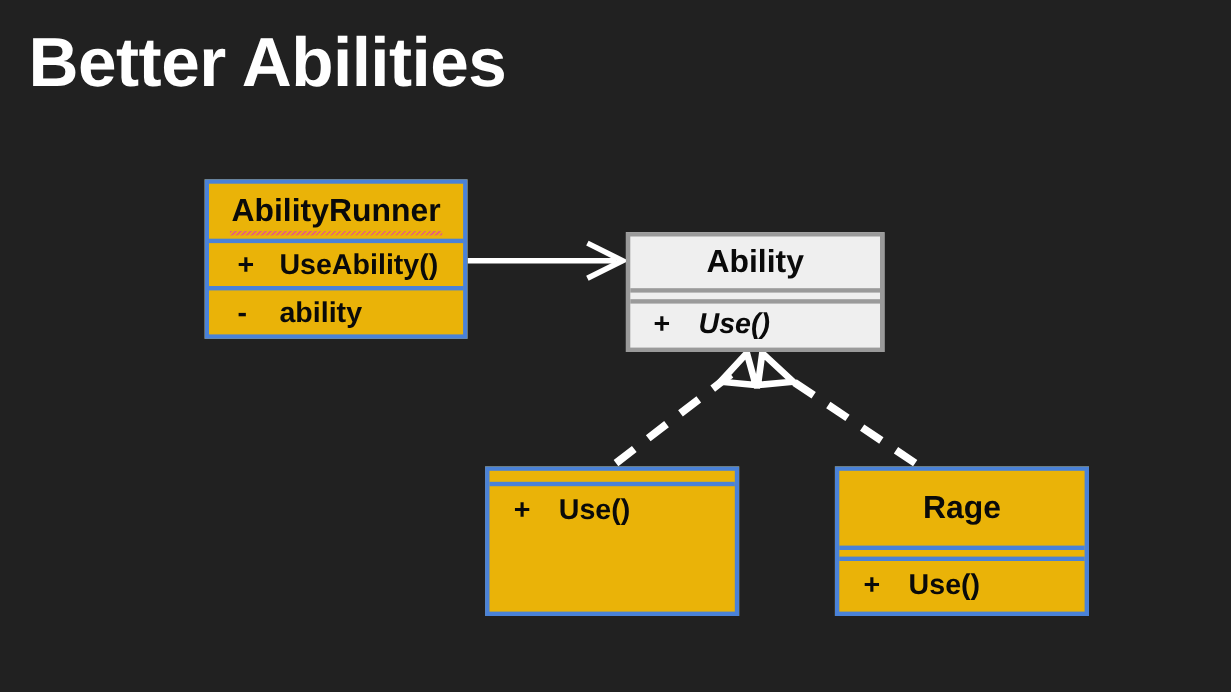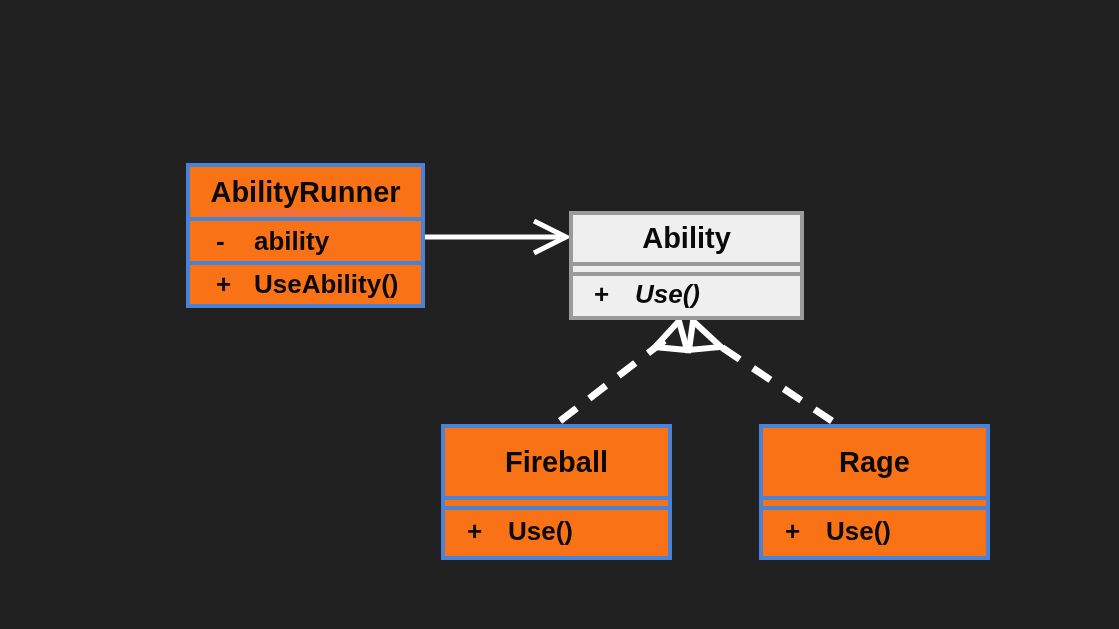--- a/index.html
+++ b/index.html
@@ -46,21 +46,21 @@
   }
 
   
   .uml-class {
     position: absolute;
     box-sizing: border-box;
     display: flex;
     flex-direction: column;
   }
   .uml-class.blue {
-    background: #f97316;
+    background: #eab308;
     border: 4px solid #4a82d8;
   }
   .uml-class.grey {
     background: #efefef;
     border: 4px solid #9a9a9a;
   }
 
   .uml-compartment {
     box-sizing: border-box;
     display: flex;
@@ -162,20 +162,21 @@
   #class-fireball .c-attrs, #class-rage .c-attrs { height: 10px; }
   #class-fireball .c-ops, #class-rage .c-ops     { height: 46px; }
   #class-fireball .uml-member, #class-rage .uml-member { padding-left: 22px; }
   #class-fireball .uml-vis, #class-rage .uml-vis { width: 41px; }
 </style>
 </head>
 <body>
 
 <div id="slide">
 
+  <div id="slide-title">Better Abilities</div>
 
   <svg id="connectors" viewBox="0 0 1119 629">
 
     <g>
       <line x1="425" y1="237" x2="560" y2="237" stroke="#ffffff" stroke-width="5"></line>
       <polyline points="534,221 566,237 534,253" fill="none" stroke="#ffffff" stroke-width="5" stroke-linecap="butt" stroke-linejoin="miter"></polyline>
     </g>
 
     <g>
       <line x1="560" y1="421" x2="664.5" y2="340.5" stroke="#ffffff" stroke-width="7" stroke-dasharray="21 16" stroke-linecap="butt"></line>
@@ -185,48 +186,45 @@
     <g>
       <line x1="832" y1="421" x2="711.5" y2="340.5" stroke="#ffffff" stroke-width="7" stroke-dasharray="21 16" stroke-linecap="butt"></line>
       <polygon points="693,321 721,347 689,350" fill="none" stroke="#ffffff" stroke-width="6" stroke-linejoin="miter"></polygon>
     </g>
   </svg>
 
   <div id="class-abilityrunner" class="uml-class blue spellcheck">
     <div class="uml-compartment uml-name c-name">
       <span class="uml-name-text">AbilityRunner</span>
     </div>
+    <div class="uml-compartment c-ops">
+      <div class="uml-member">
+        <span class="uml-vis">+</span><span class="uml-sig">UseAbility()</span>
+      </div>
+    </div>
     <div class="uml-compartment c-attrs">
       <div class="uml-member">
         <span class="uml-vis">-</span><span class="uml-sig">ability</span>
-      </div>
-    </div>
-    <div class="uml-compartment c-ops">
-      <div class="uml-member">
-        <span class="uml-vis">+</span><span class="uml-sig">UseAbility()</span>
       </div>
     </div>
   </div>
 
   <div id="class-ability" class="uml-class grey">
     <div class="uml-compartment uml-name c-name">
       <span class="uml-name-text">Ability</span>
     </div>
     <div class="uml-compartment c-attrs uml-empty"></div>
     <div class="uml-compartment c-ops">
       <div class="uml-member">
         <span class="uml-vis">+</span><span class="uml-sig abstract">Use()</span>
       </div>
     </div>
   </div>
 
   <div id="class-fireball" class="uml-class blue">
-    <div class="uml-compartment uml-name c-name">
-      <span class="uml-name-text">Fireball</span>
-    </div>
     <div class="uml-compartment c-attrs uml-empty"></div>
     <div class="uml-compartment c-ops">
       <div class="uml-member">
         <span class="uml-vis">+</span><span class="uml-sig">Use()</span>
       </div>
     </div>
   </div>
 
   <div id="class-rage" class="uml-class blue">
     <div class="uml-compartment uml-name c-name">

